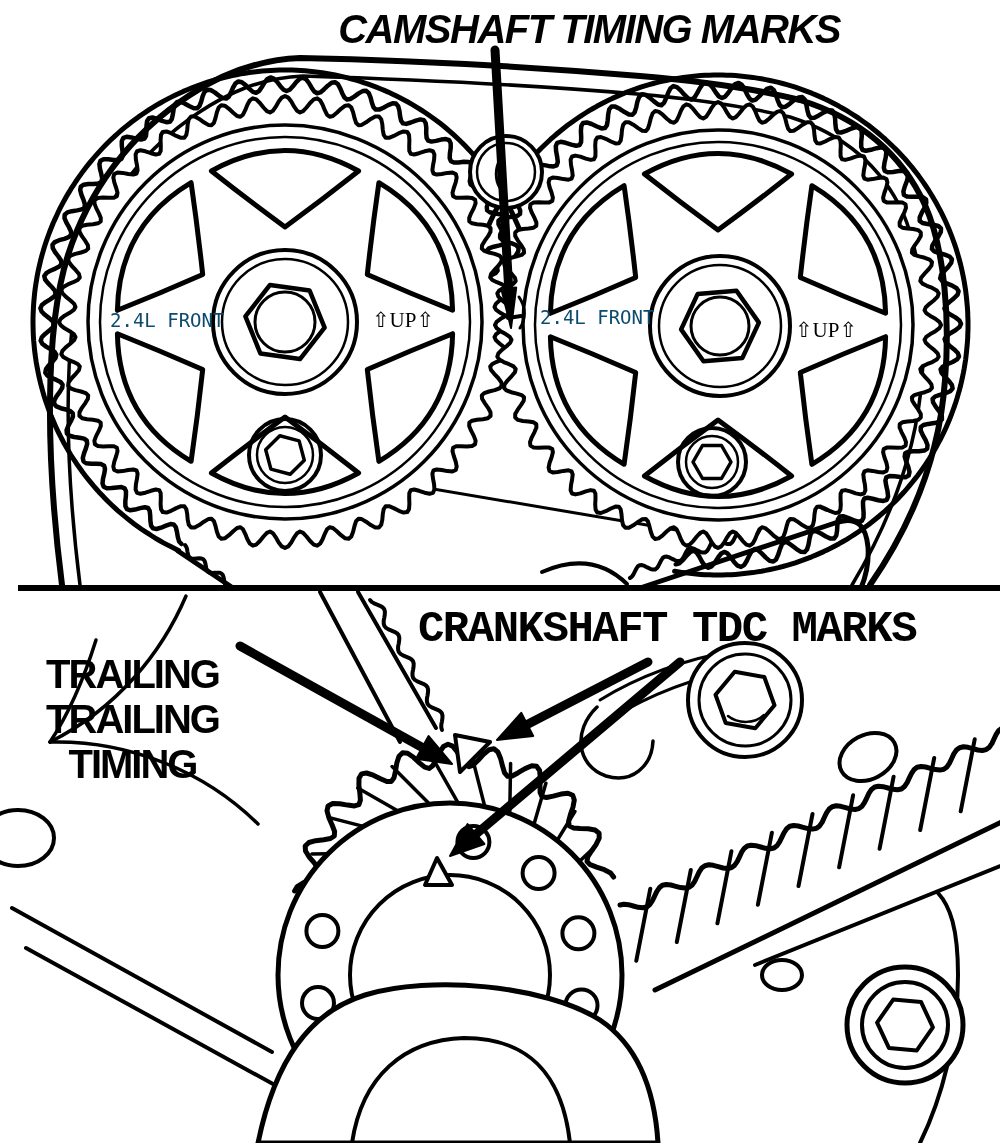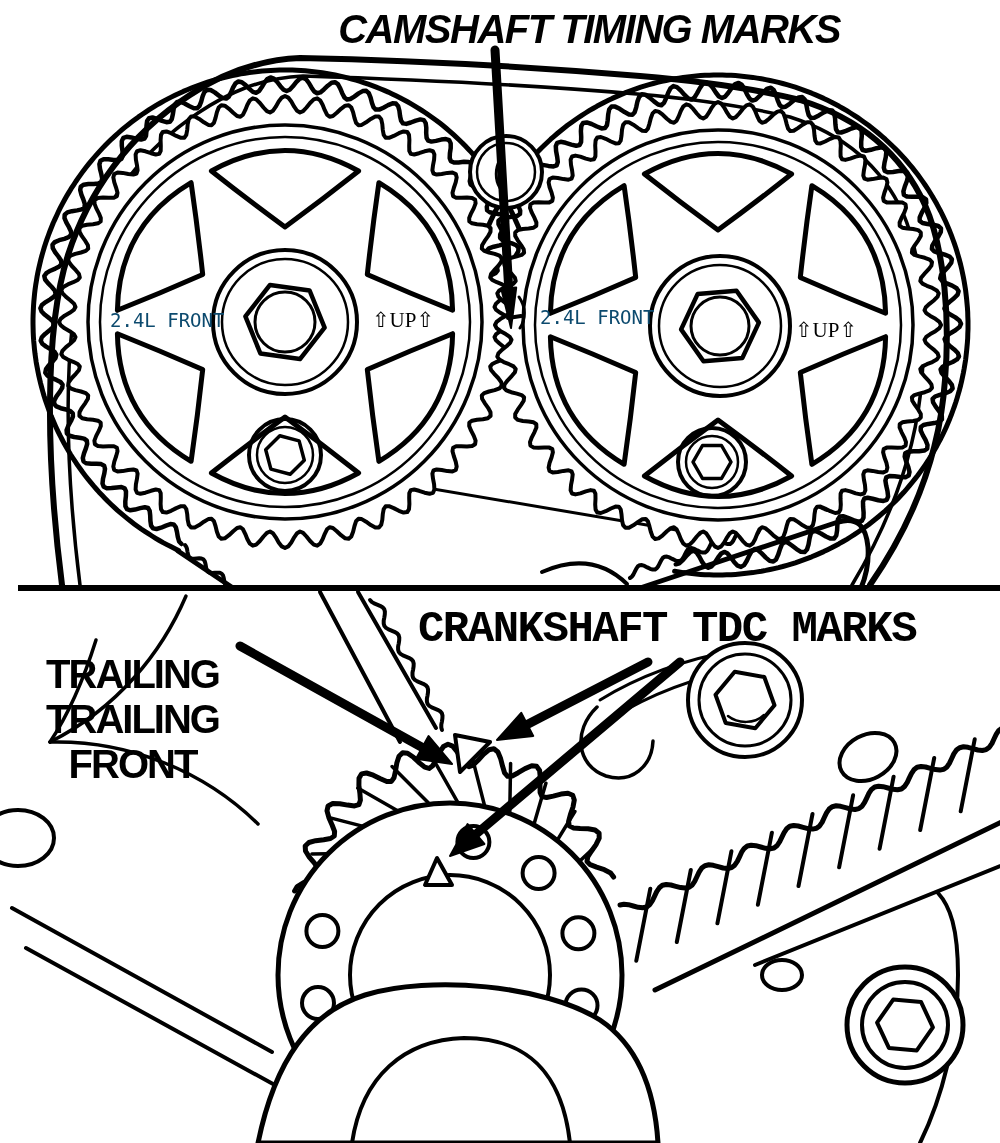--- a/index.html
+++ b/index.html
@@ -195,16 +195,16 @@
 <div class="uplbl" style="left:372px;top:308px;">⇧UP⇧</div>
 
 <div class="marking" style="left:540px;top:306px;">2.4L FRONT</div>
 <div class="uplbl" style="left:795px;top:318px;">⇧UP⇧</div>
 
 <div class="lbl tdc" style="left:392px;top:606px;width:550px;text-align:center;">CRANKSHAFT TDC MARKS</div>
 
 <div class="lbl trailing" style="left:15px;top:616px;width:235px;">
   <div>TRAILING</div>
   <div>TRAILING</div>
-  <div>FRONT</div>
+  <div>TIMING</div>
 </div>
 
 </div>
 
 </body></html>

